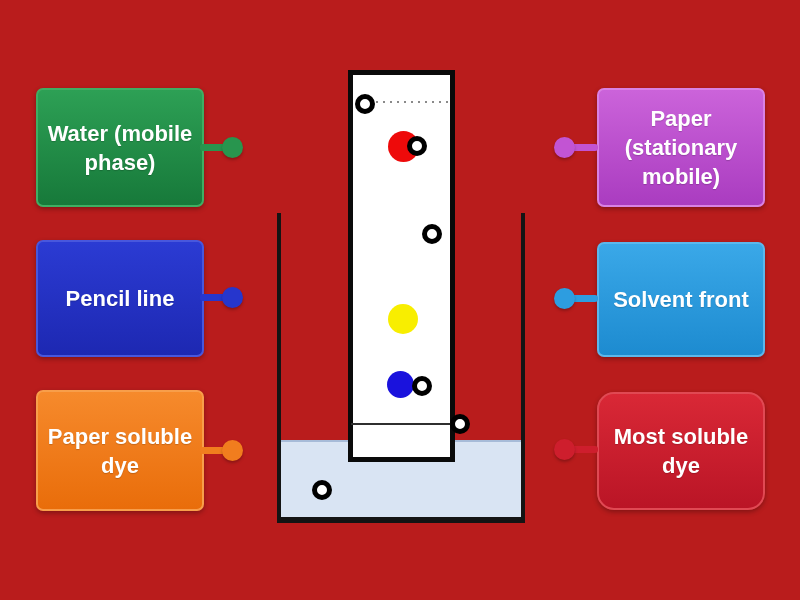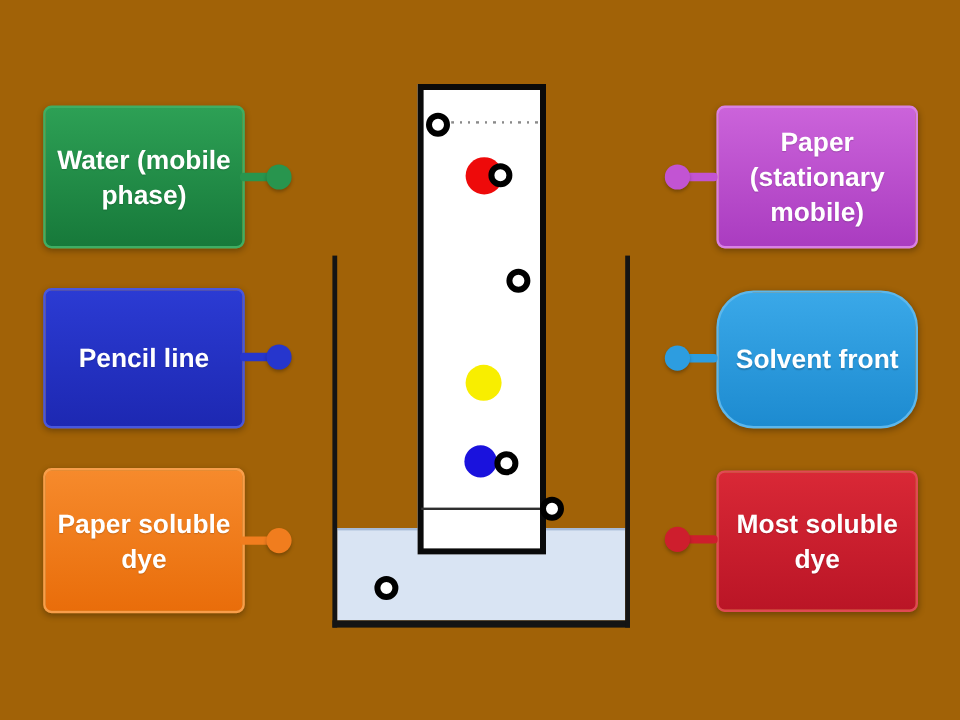--- a/index.html
+++ b/index.html
@@ -1,35 +1,35 @@
 <!DOCTYPE html>
 <html><head>
 <meta charset="utf-8">
 <title>Chromatography Labelled Diagram</title>
 <style>
   html,body{margin:0;padding:0;background:#ffffff;}
   .stage{
-    position:relative;width:800px;height:600px;background:#a16207;overflow:hidden;
+    position:relative;width:800px;height:600px;background:#b91c1c;overflow:hidden;
     font-family:"Liberation Sans","DejaVu Sans",sans-serif;
   }
   
   .tile{
     position:absolute;box-sizing:border-box;border-radius:7px;
     display:flex;align-items:center;justify-content:center;text-align:center;
     color:#ffffff;font-weight:bold;font-size:22px;line-height:29px;
     padding:6px;border:2px solid;cursor:grab;
     box-shadow:0 2px 5px rgba(0,0,0,0.30);
     text-shadow:0 1px 1px rgba(0,0,0,0.18);
   }
   .c-green {background:linear-gradient(180deg,#2da055,#17793a);border-color:#3fae63;}
   .c-blue  {background:linear-gradient(180deg,#2b3bd3,#1d28b2);border-color:#4857dd;}
   .c-orange{background:linear-gradient(180deg,#f68a2c,#e96d0a);border-color:#f89e4a;}
   .c-purple{background:linear-gradient(180deg,#cb63da,#aa3cc0);border-color:#d981e4;}
-  .c-sky   {background:linear-gradient(180deg,#3aa8e8,#1d8bd0);border-color:#5cb7ec;border-radius:31px;}
-  .c-red   {background:linear-gradient(180deg,#d92836,#ba1526);border-color:#e04953;}
+  .c-sky   {background:linear-gradient(180deg,#3aa8e8,#1d8bd0);border-color:#5cb7ec;}
+  .c-red   {background:linear-gradient(180deg,#d92836,#ba1526);border-color:#e04953;border-radius:17px;}
   
   .stem{position:absolute;height:7px;border-radius:3px;z-index:6;}
   .pin {position:absolute;width:21px;height:21px;border-radius:50%;z-index:7;
         box-shadow:0 2px 3px rgba(0,0,0,0.25);}
   .s-green {background:#28954e;} .s-blue{background:#2636cd;} .s-orange{background:#f17d1e;}
   .s-purple{background:#c254d3;} .s-sky {background:#2d9de0;} .s-red   {background:#ce1e2d;}
   
   .water{position:absolute;left:281px;top:440px;width:240px;height:77px;z-index:1;
          border-top:2px solid #a7bbd8;box-sizing:border-box;}
   .beaker{position:absolute;left:277px;top:213px;width:248px;height:310px;z-index:2;

